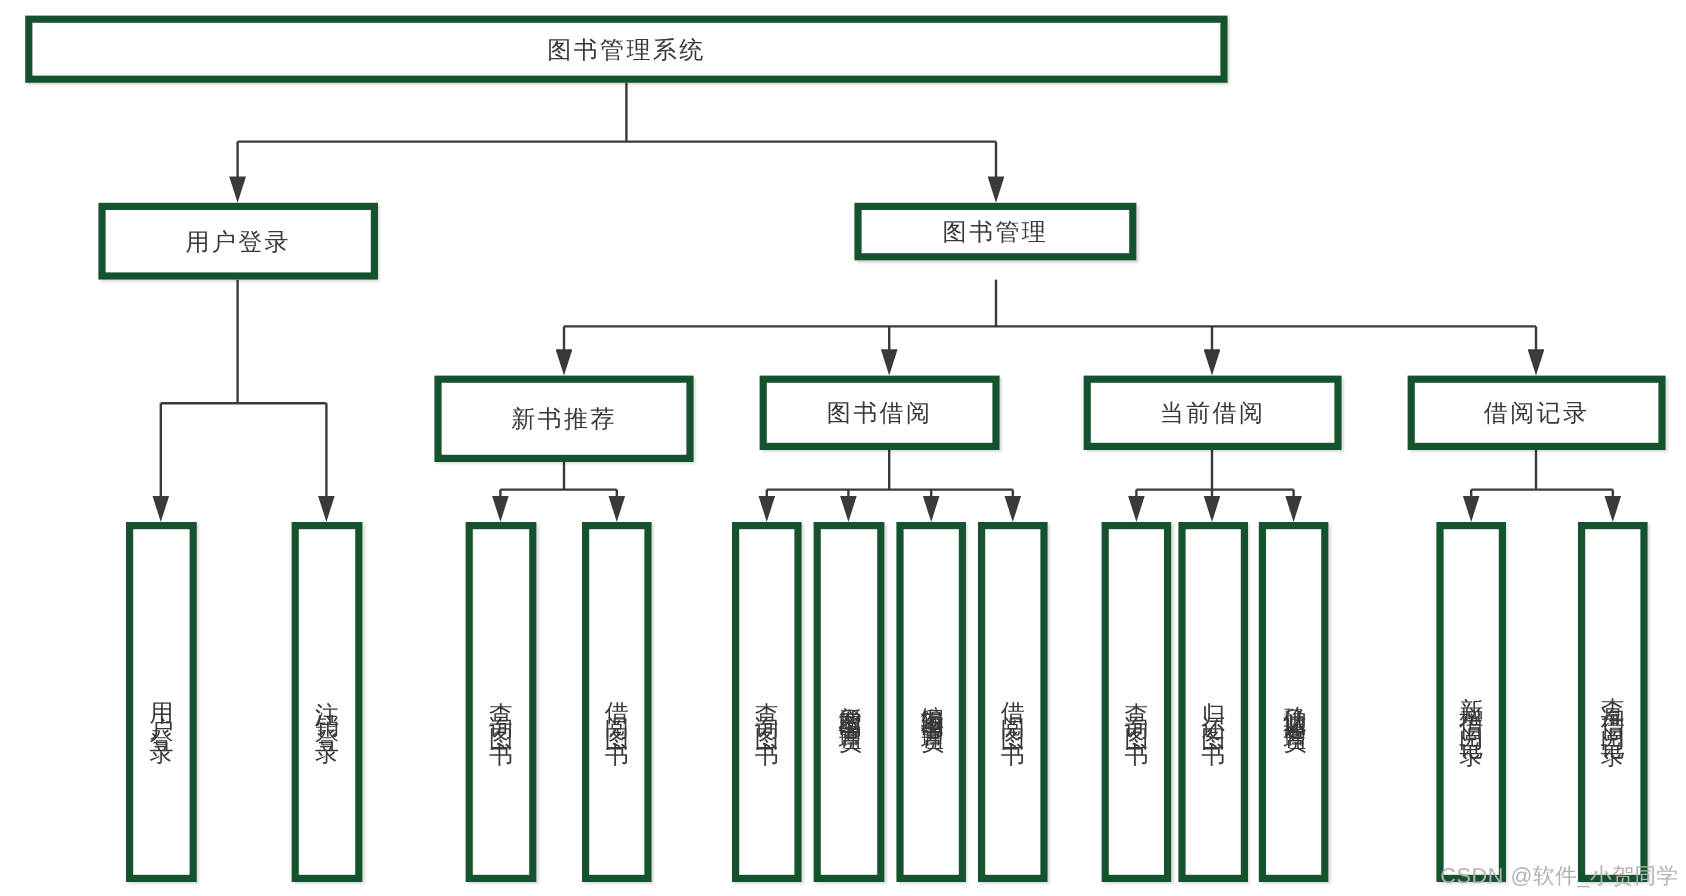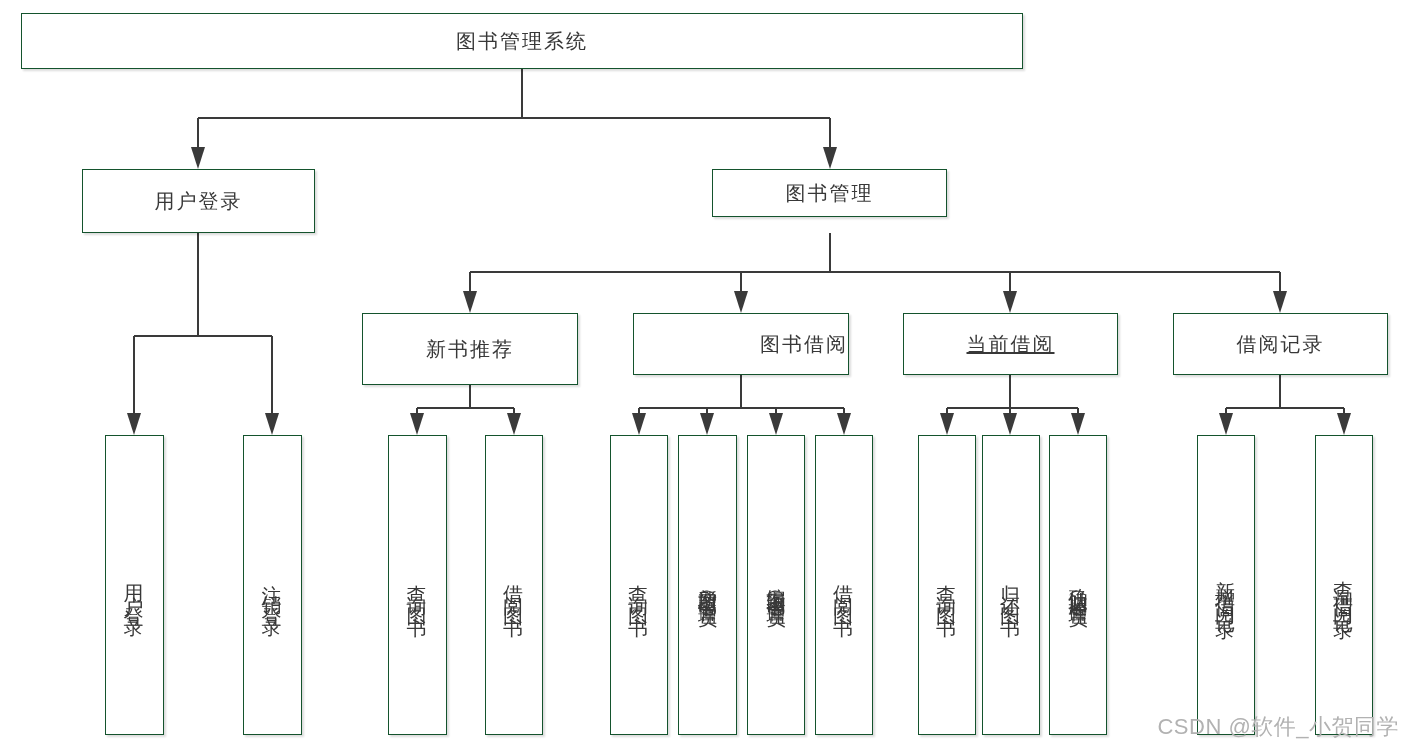--- a/index.html
+++ b/index.html
@@ -14,21 +14,21 @@
   .connectors {
     position: absolute;
     left: 0; top: 0;
     width: 1405px; height: 747px;
     z-index: 1;
   }
   .node {
     position: absolute;
     box-sizing: border-box;
     background: #ffffff;
-    border: 1px solid #14532d;
+    border: 6px solid #14532d;
     display: flex;
     align-items: center;
     justify-content: center;
     color: #383838;
     z-index: 2;
     box-shadow: 2px 2px 2px rgba(0,0,0,0.14);
   }
   .node .hlabel {
     font-size: 20px;
     letter-spacing: 2px;
@@ -44,21 +44,21 @@
   }
   .ls4  { letter-spacing: 11px; margin-top: 11px; }
   .ls6  { letter-spacing: 8px;  margin-top: 8px; }
   .ls10 { letter-spacing: 3px;  margin-top: 3px; font-size: 19px; }
   .watermark {
     position: absolute;
     right: 6px;
     bottom: 5px;
     z-index: 3;
     color: #b2b2b2;
-    font-size: 22px;
+    font-size: 18px;
     letter-spacing: 0.5px;
     white-space: nowrap;
   }
 </style>
 </head>
 <body>
 
 <div class="stage">
 
   <svg class="connectors" viewBox="0 0 1405 747" xmlns="http://www.w3.org/2000/svg">
@@ -118,24 +118,24 @@
   <div class="node" style="left:82px;top:169px;width:233px;height:64px;">
     <span class="hlabel">用户登录</span>
   </div>
   <div class="node" style="left:712px;top:169px;width:235px;height:48px;">
     <span class="hlabel">图书管理</span>
   </div>
 
   <div class="node" style="left:362px;top:313px;width:216px;height:72px;">
     <span class="hlabel">新书推荐</span>
   </div>
-  <div class="node" style="left:633px;top:313px;width:216px;height:62px;justify-content:flex-end;">
+  <div class="node" style="left:633px;top:313px;width:200px;height:62px;">
     <span class="hlabel">图书借阅</span>
   </div>
-  <div class="node" style="left:903px;top:313px;width:215px;height:62px;text-decoration:underline;">
+  <div class="node" style="left:903px;top:313px;width:215px;height:62px;">
     <span class="hlabel">当前借阅</span>
   </div>
   <div class="node" style="left:1173px;top:313px;width:215px;height:62px;">
     <span class="hlabel">借阅记录</span>
   </div>
 
   <div class="node leaf" style="left:105px;top:435px;width:59px;">
     <span class="vtext ls4">用户登录</span>
   </div>
   <div class="node leaf" style="left:243px;top:435px;width:59px;">

